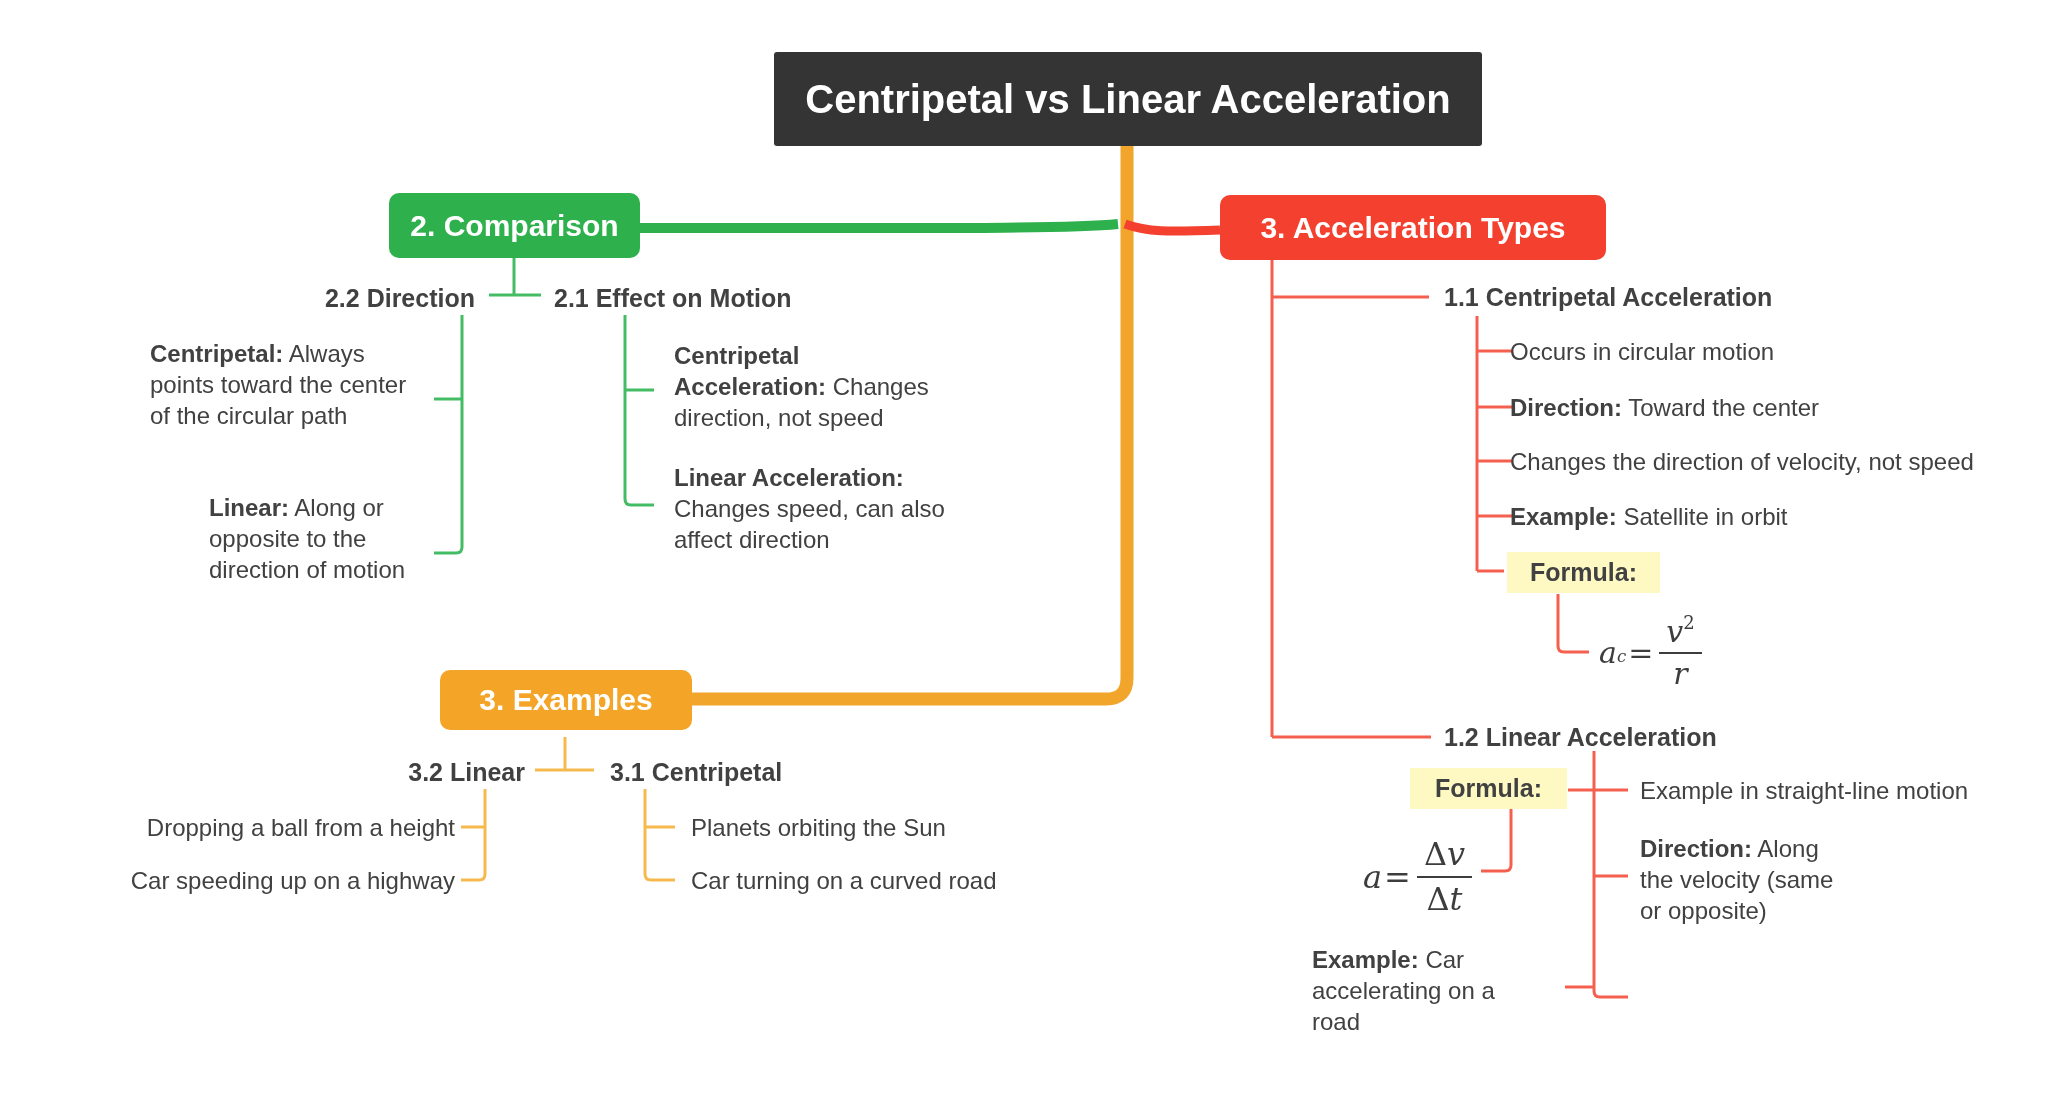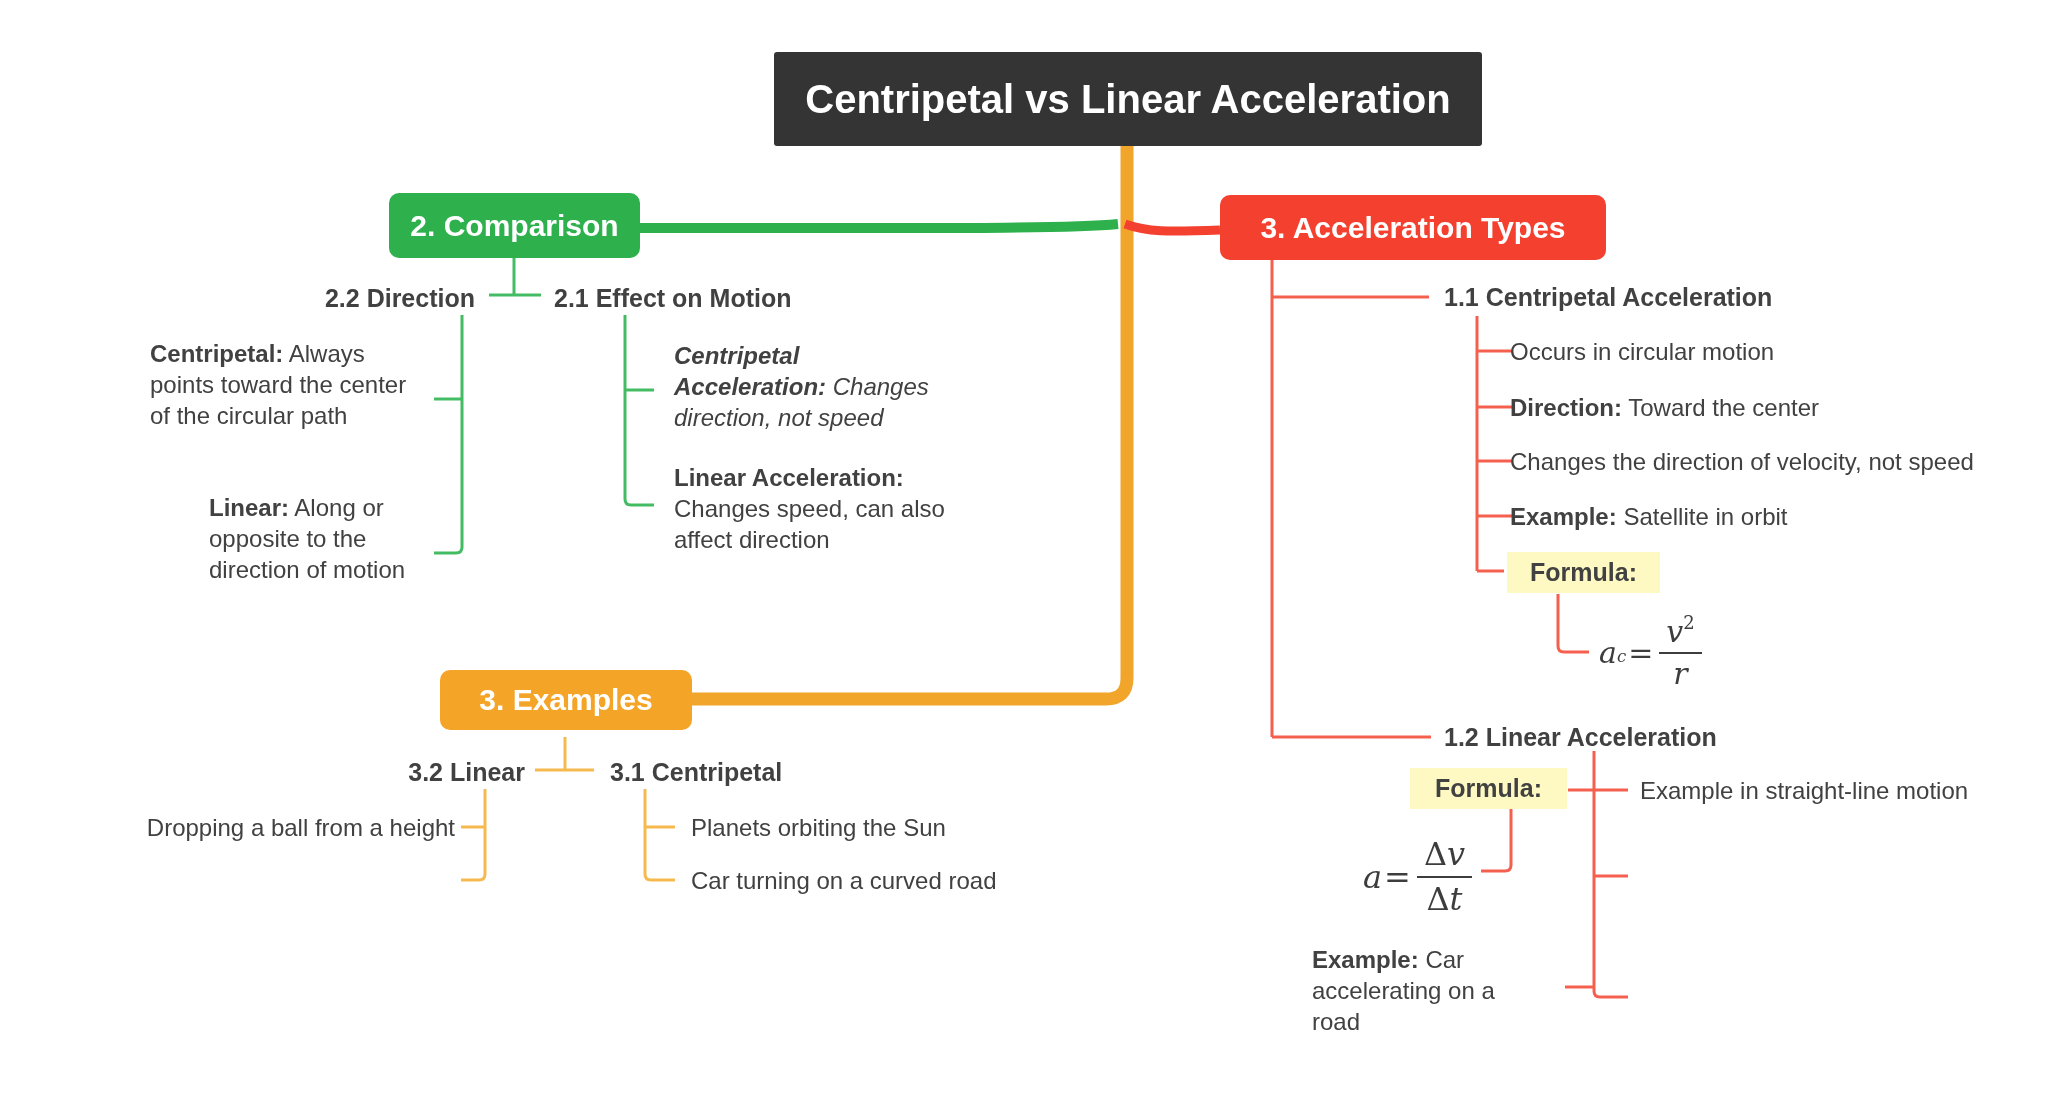--- a/index.html
+++ b/index.html
@@ -144,55 +144,61 @@
           <span>Δ</span>
           <span class="var">v</span>
         </span>
         <span class="den"><span>Δ</span><span class="var">t</span></span>
       </span>
   </div>
 
   <div class="node itm" style="left:1603px;top:775px;">
     <b></b><span>Example in straight-line motion</span>
   </div>
+  <div class="node blk" style="left:1603px;top:833px;width:206px;">
+    <b>Direction:</b><span> Along the velocity (same or opposite)</span>
+  </div>
   <div class="node blk" style="left:1275px;top:944px;width:205px;">
     <b>Example:</b><span> Car accelerating on a road</span>
   </div>
 
   <div class="node lbl ar" style="left:268px;top:284px;width:170px;">
     <span>2.2 Direction</span>
   </div>
   <div class="node lbl" style="left:517px;top:284px;">
     <span>2.1 Effect on Motion</span>
   </div>
 
   <div class="node blk" style="left:113px;top:338px;width:270px;">
     <b>Centripetal:</b><span> Always points toward the center of the circular path</span>
   </div>
   <div class="node blk" style="left:172px;top:492px;width:200px;">
     <b>Linear:</b><span> Along or opposite to the direction of motion</span>
   </div>
 
-  <div class="node blk" style="left:637px;top:340px;width:262px;font-style:italic;">
+  <div class="node blk" style="left:637px;top:340px;width:262px;">
     <b>Centripetal Acceleration:</b><span> Changes direction, not speed</span>
   </div>
   <div class="node blk" style="left:637px;top:462px;width:272px;">
     <b>Linear Acceleration:</b><span> Changes speed, can also affect direction</span>
   </div>
 
   <div class="node lbl ar" style="left:350px;top:758px;width:138px;">
     <span>3.2 Linear</span>
   </div>
   <div class="node lbl" style="left:573px;top:758px;">
     <span>3.1 Centripetal</span>
   </div>
 
   <div class="node itm ar" style="left:88px;top:812px;width:330px;">
     <span>Dropping a ball from a height</span>
   </div>
+  <div class="node itm ar" style="left:88px;top:865px;width:330px;">
+    <span>Car speeding up on a highway</span>
+  </div>
 
   <div class="node itm" style="left:654px;top:812px;">
     <span>Planets orbiting the Sun</span>
   </div>
   <div class="node itm" style="left:654px;top:865px;">
     <span>Car turning on a curved road</span>
   </div>
 
 </div>
 

